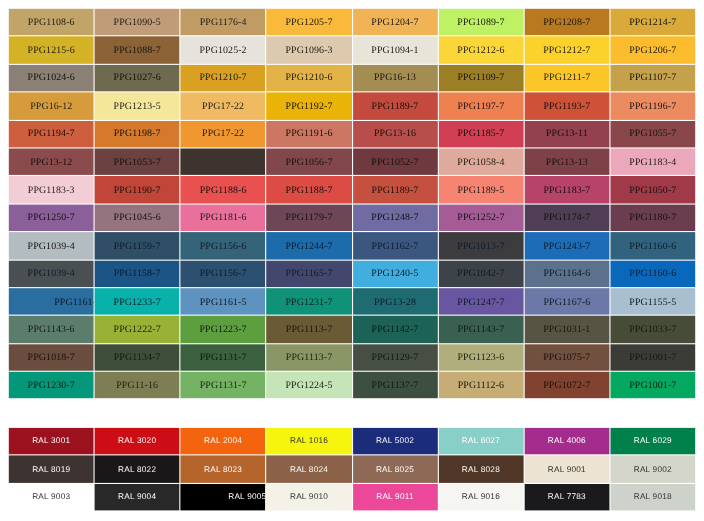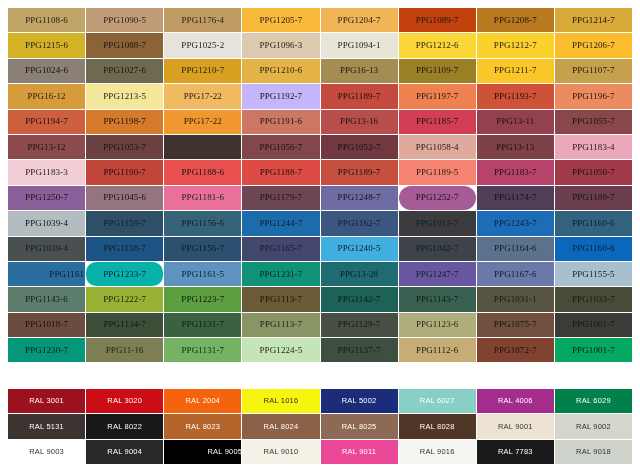--- a/index.html
+++ b/index.html
@@ -88,21 +88,21 @@
       </div>
       <div class="swatch" style="background: rgb(192, 156, 100);">
         <span style="color: rgb(32, 28, 20);">PPG1176-4</span>
       </div>
       <div class="swatch" style="background: rgb(249, 185, 58);">
         <span style="color: rgb(32, 28, 20);">PPG1205-7</span>
       </div>
       <div class="swatch" style="background: rgb(240, 180, 87);">
         <span style="color: rgb(32, 28, 20);">PPG1204-7</span>
       </div>
-      <div class="swatch" style="background: #c2410c; justify-content: center;">
+      <div class="swatch" style="background: #bef264; justify-content: center;">
         <span style="color: rgb(26, 21, 16);">PPG1089-7</span>
       </div>
       <div class="swatch" style="background: rgb(184, 121, 31);">
         <span style="color: rgb(26, 21, 16);">PPG1208-7</span>
       </div>
       <div class="swatch" style="background: rgb(217, 170, 58);">
         <span style="color: rgb(26, 21, 16);">PPG1214-7</span>
       </div>
       <div class="swatch" style="background: rgb(212, 178, 38);">
         <span style="color: rgb(32, 28, 20);">PPG1215-6</span>
@@ -154,21 +154,21 @@
       </div>
       <div class="swatch" style="background: rgb(214, 156, 60);">
         <span style="color: rgb(32, 28, 20);">PPG16-12</span>
       </div>
       <div class="swatch" style="background: rgb(244, 231, 154);">
         <span style="color: rgb(32, 28, 20);">PPG1213-5</span>
       </div>
       <div class="swatch" style="background: rgb(240, 186, 98);">
         <span style="color: rgb(32, 28, 20);">PPG17-22</span>
       </div>
-      <div class="swatch" style="background: #c4b5fd;">
+      <div class="swatch" style="background: #eab308;">
         <span style="color: rgb(21, 18, 14);">PPG1192-7</span>
       </div>
       <div class="swatch" style="background: rgb(196, 74, 61);">
         <span style="color: rgb(21, 18, 14);">PPG1189-7</span>
       </div>
       <div class="swatch" style="background: rgb(239, 129, 80);">
         <span style="color: rgb(26, 21, 16);">PPG1197-7</span>
       </div>
       <div class="swatch" style="background: rgb(207, 81, 56);">
         <span style="color: rgb(21, 18, 14);">PPG1193-7</span>
@@ -256,21 +256,21 @@
       </div>
       <div class="swatch" style="background: rgb(232, 112, 155);">
         <span style="color: rgb(32, 28, 20);">PPG1181-6</span>
       </div>
       <div class="swatch" style="background: rgb(110, 71, 86);">
         <span style="color: rgb(21, 18, 14);">PPG1179-7</span>
       </div>
       <div class="swatch" style="background: rgb(111, 107, 163);">
         <span style="color: rgb(21, 18, 14);">PPG1248-7</span>
       </div>
-      <div class="swatch" style="background: rgb(164, 91, 150); border-radius: 12px;">
+      <div class="swatch" style="background: rgb(164, 91, 150);">
         <span style="color: rgb(21, 18, 14);">PPG1252-7</span>
       </div>
       <div class="swatch" style="background: rgb(79, 62, 85);">
         <span style="color: rgb(21, 18, 14);">PPG1174-7</span>
       </div>
       <div class="swatch" style="background: rgb(106, 62, 78);">
         <span style="color: rgb(21, 18, 14);">PPG1180-7</span>
       </div>
       <div class="swatch" style="background: rgb(179, 188, 192);">
         <span style="color: rgb(21, 18, 14);">PPG1039-4</span>
@@ -316,21 +316,21 @@
       </div>
       <div class="swatch" style="background: rgb(91, 113, 140);">
         <span style="color: rgb(13, 27, 40);">PPG1164-6</span>
       </div>
       <div class="swatch" style="background: rgb(10, 104, 188);">
         <span style="color: rgb(13, 27, 40);">PPG1160-6</span>
       </div>
       <div class="swatch" style="background: rgb(42, 109, 159); padding-left: 48px;">
         <span style="color: rgb(13, 27, 40);">PPG1161-6</span>
       </div>
-      <div class="swatch" style="background: rgb(8, 178, 171); border-radius: 10px;">
+      <div class="swatch" style="background: rgb(8, 178, 171);">
         <span style="color: rgb(13, 27, 40);">PPG1233-7</span>
       </div>
       <div class="swatch" style="background: rgb(94, 147, 191);">
         <span style="color: rgb(13, 27, 40);">PPG1161-5</span>
       </div>
       <div class="swatch" style="background: rgb(15, 146, 119);">
         <span style="color: rgb(13, 27, 40);">PPG1231-7</span>
       </div>
       <div class="swatch" style="background: rgb(30, 107, 114);">
         <span style="color: rgb(13, 27, 40);">PPG13-28</span>
@@ -437,21 +437,21 @@
       <div class="ral-swatch" style="background: rgb(136, 207, 199);">
         <span style="color: rgb(255, 255, 255);">RAL 6027</span>
       </div>
       <div class="ral-swatch" style="background: rgb(163, 44, 140);">
         <span style="color: rgb(255, 255, 255);">RAL 4006</span>
       </div>
       <div class="ral-swatch" style="background: rgb(0, 128, 74);">
         <span style="color: rgb(255, 255, 255);">RAL 6029</span>
       </div>
       <div class="ral-swatch" style="background: rgb(61, 51, 49);">
-        <span style="color: rgb(255, 255, 255);">RAL 5131</span>
+        <span style="color: rgb(255, 255, 255);">RAL 8019</span>
       </div>
       <div class="ral-swatch" style="background: rgb(26, 23, 24);">
         <span style="color: rgb(255, 255, 255);">RAL 8022</span>
       </div>
       <div class="ral-swatch" style="background: rgb(181, 100, 44);">
         <span style="color: rgb(255, 255, 255);">RAL 8023</span>
       </div>
       <div class="ral-swatch" style="background: rgb(139, 98, 71);">
         <span style="color: rgb(255, 255, 255);">RAL 8024</span>
       </div>

